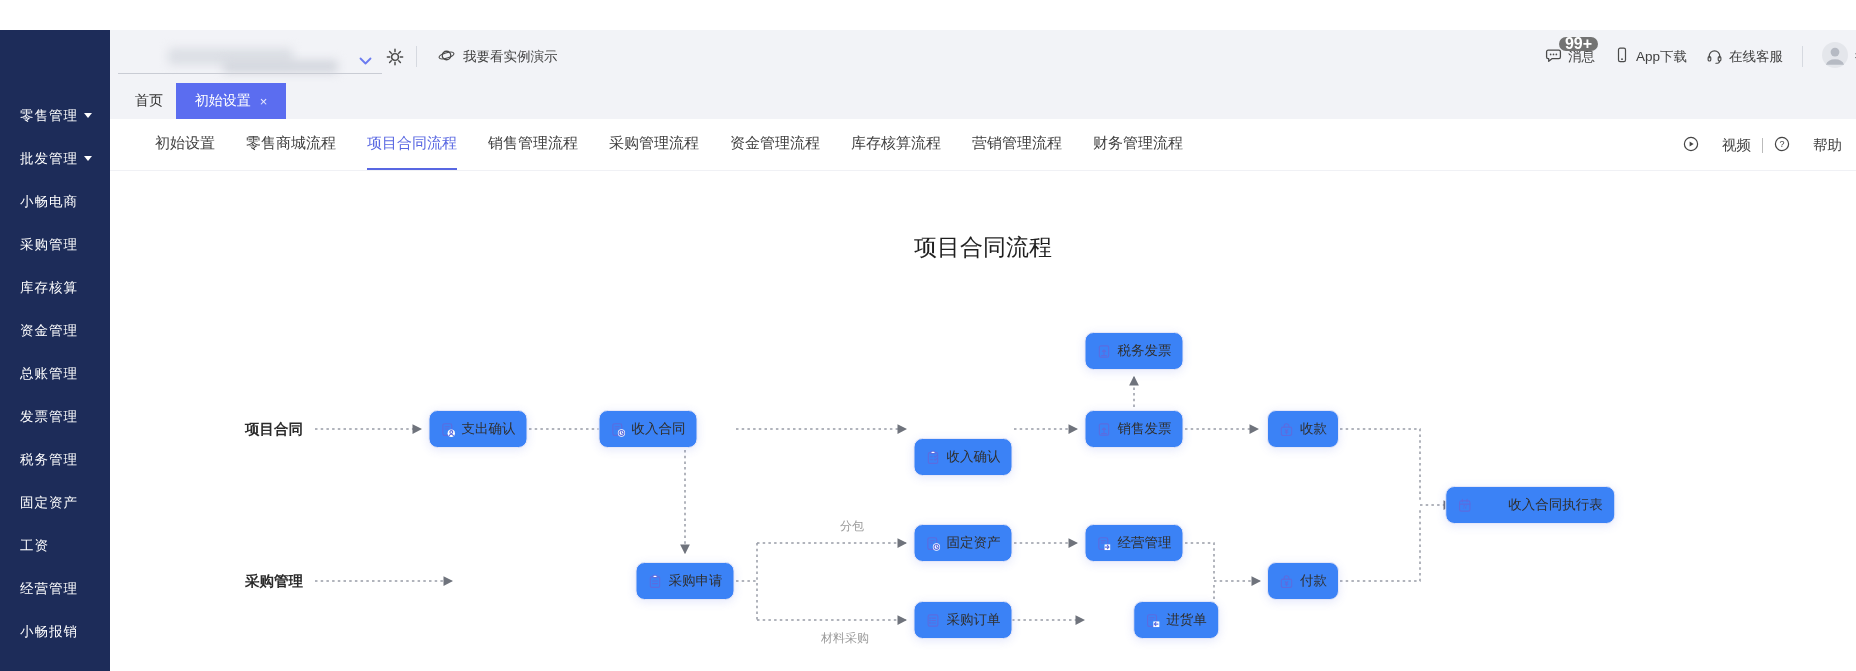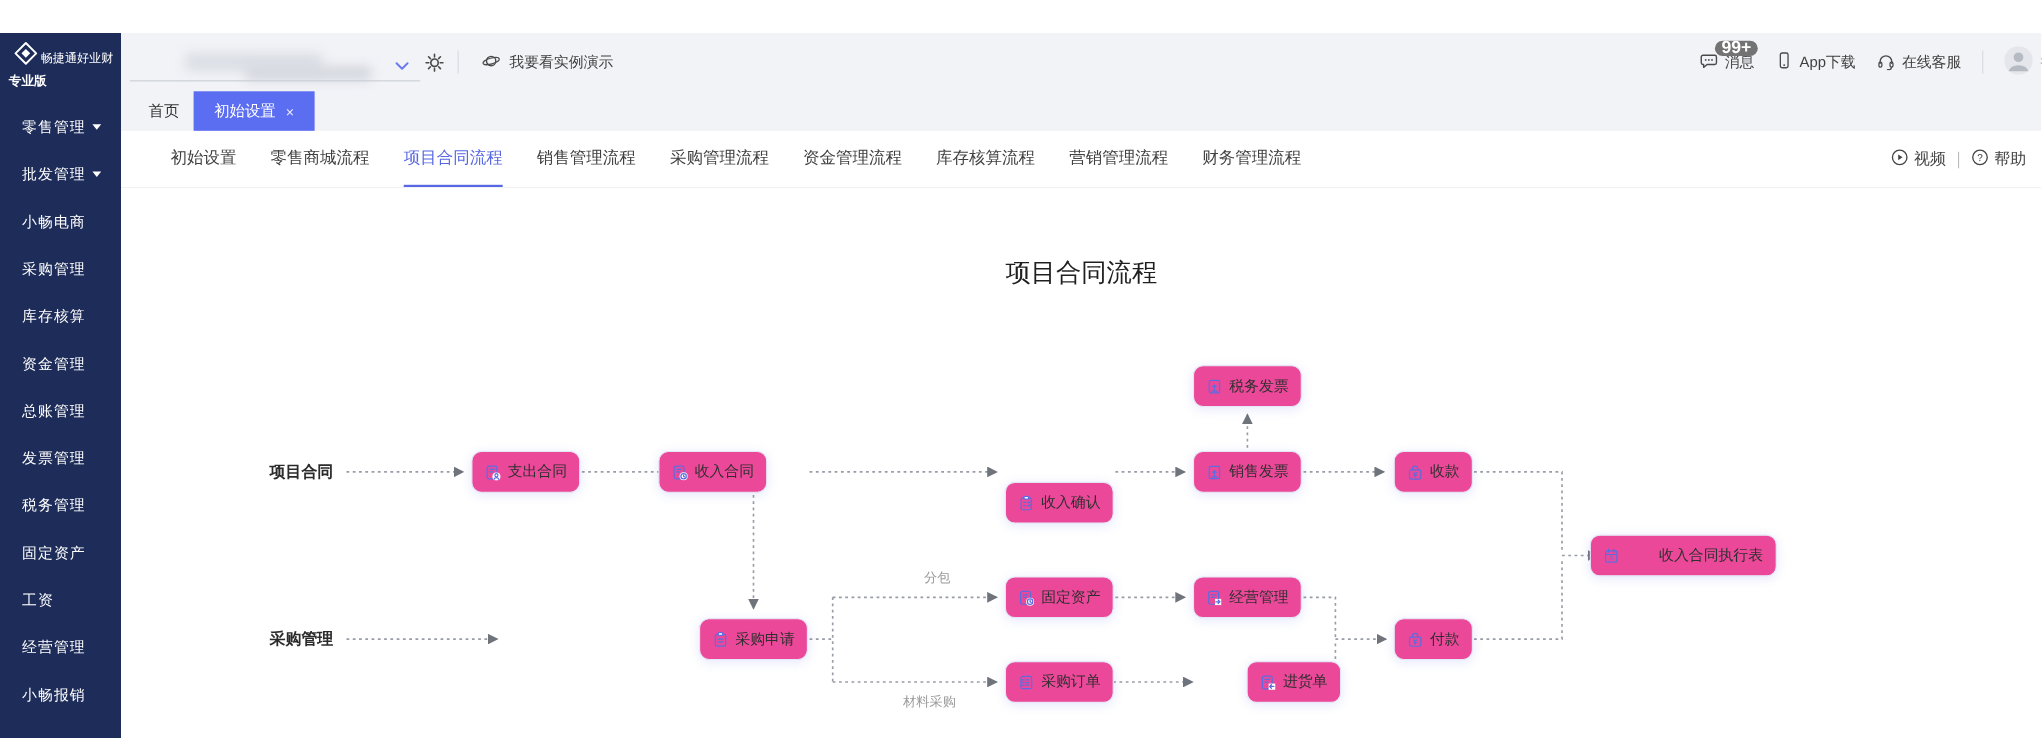--- a/index.html
+++ b/index.html
@@ -42,26 +42,26 @@
   .mitem { height:43px; line-height:43px; padding-left:20px; font-size:13.5px; letter-spacing:1px; color:#fff; cursor:pointer; white-space:nowrap; display:flex; align-items:center; }
   .caret { display:inline-block; margin-left:6px; width:0; height:0; border-left:4.5px solid transparent; border-right:4.5px solid transparent; border-top:5.5px solid #fff; }
 
   
   .content { position:absolute; left:110px; top:119px; right:0; bottom:0; background:#fff; }
   .subnav { position:absolute; left:0; top:0; right:0; height:52px; display:flex; align-items:stretch; padding-left:45px; border-bottom:1px solid #f0f1f5; }
   .snitem { display:flex; align-items:center; margin-right:31px; font-size:15px; color:#404040; cursor:pointer; border-bottom:2.5px solid transparent; }
   .snitem.active { color:#5867e2; border-bottom-color:#5867e2; }
   .sn-utils { position:absolute; right:14px; top:0; height:52px; display:flex; align-items:center; gap:9px; font-size:14.5px; color:#444; }
   .sn-sep { width:1px; height:15px; background:#bbb; margin:0 2px; }
-  .sn-link { display:flex; align-items:flex-start; gap:5px; cursor:pointer; }
+  .sn-link { display:flex; align-items:center; gap:23px; cursor:pointer; }
 
   
   .flow-title { position:absolute; left:110px; right:0; top:232px; text-align:center; font-size:23px; font-weight:500; color:#1f1f1f; }
   .edges { position:absolute; left:0; top:0; width:1856px; height:671px; z-index:1; }
-  .node { position:absolute; z-index:2; transform:translate(-50%,-50%); display:flex; align-items:center; gap:6px; height:38px; padding:0 11px; background:#ec4899; border:1px solid #e5e7f8; border-radius:9px; box-shadow:0 2px 10px rgba(93,110,230,.16); font-size:13.5px; font-weight:500; color:#2f2f2f; white-space:nowrap; cursor:pointer; }
+  .node { position:absolute; z-index:2; transform:translate(-50%,-50%); display:flex; align-items:center; gap:6px; height:38px; padding:0 11px; background:#3b82f6; border:1px solid #e5e7f8; border-radius:9px; box-shadow:0 2px 10px rgba(93,110,230,.16); font-size:13.5px; font-weight:500; color:#2f2f2f; white-space:nowrap; cursor:pointer; }
   .lane-label { position:absolute; z-index:2; transform:translateY(-50%); font-size:14.5px; font-weight:600; color:#2b2b2b; }
   .edge-label { position:absolute; z-index:2; transform:translate(-50%,-50%); font-size:12px; color:#9a9a9a; }
   .nico { flex:0 0 auto; display:flex; }
 </style>
 </head>
 <body>
 
 <div class="app">
 
   <div class="topstrip"></div>
@@ -145,30 +145,20 @@
     <div class="trow">
       <div class="wtab-home">首页</div>
       <div class="wtab-active">
         <span>初始设置</span>
         <span class="wtab-close">×</span>
       </div>
     </div>
   </div>
 
   <div class="sidebar">
-    <div class="logoblock">
-      <span class="logoicon">
-        <svg width="23" height="23" viewBox="0 0 22 22">
-            <path d="M11 2L20 11L11 20L2 11Z" stroke="#fff" stroke-width="1.7" fill="none" stroke-linejoin="round"></path>
-            <path d="M11 7.2L14.8 11L11 14.8L7.2 11Z" fill="#fff"></path>
-          </svg>
-      </span>
-      <span class="brandname">畅捷通好业财</span>
-      <span class="edition">专业版</span>
-    </div>
     <div class="menu">
       <div class="mitem">
           <span>零售管理</span>
           <span class="caret"></span>
         </div>
       <div class="mitem">
           <span>批发管理</span>
           <span class="caret"></span>
         </div>
       <div class="mitem">
@@ -283,21 +273,21 @@
   <div class="node" style="left:478px; top:429px;">
     <span class="nico">
         <svg width="15" height="15" viewBox="0 0 16 16" stroke="#5b6ce0" stroke-width="1.2" fill="none" stroke-linecap="round" stroke-linejoin="round">
           <rect x="2.5" y="1.8" width="9.5" height="12.4" rx="1.8"></rect>
           <path d="M5 5h4.5M5 7.5h3"></path>
           <circle cx="11.5" cy="12" r="3.9" fill="#fff" stroke="none"></circle>
           <circle cx="11.5" cy="10.7" r="1.5"></circle>
           <path d="M9.2 14.6a2.5 2.5 0 0 1 4.6 0"></path>
         </svg>
       </span>
-    <span>支出合同</span>
+    <span>支出确认</span>
   </div>
 
   <div class="node" style="left:648px; top:429px;text-align:right;">
     <span class="nico">
         <svg width="15" height="15" viewBox="0 0 16 16" stroke="#5b6ce0" stroke-width="1.2" fill="none" stroke-linecap="round" stroke-linejoin="round">
           <rect x="2.5" y="1.8" width="9.5" height="12.4" rx="1.8"></rect>
           <path d="M5 5h4.5M5 7.5h3"></path>
           <circle cx="11.7" cy="11.7" r="3.9" fill="#fff" stroke="none"></circle>
           <circle cx="11.7" cy="11.7" r="2.6"></circle>
           <path d="M11.7 10.5v1.3l1 .6"></path>

